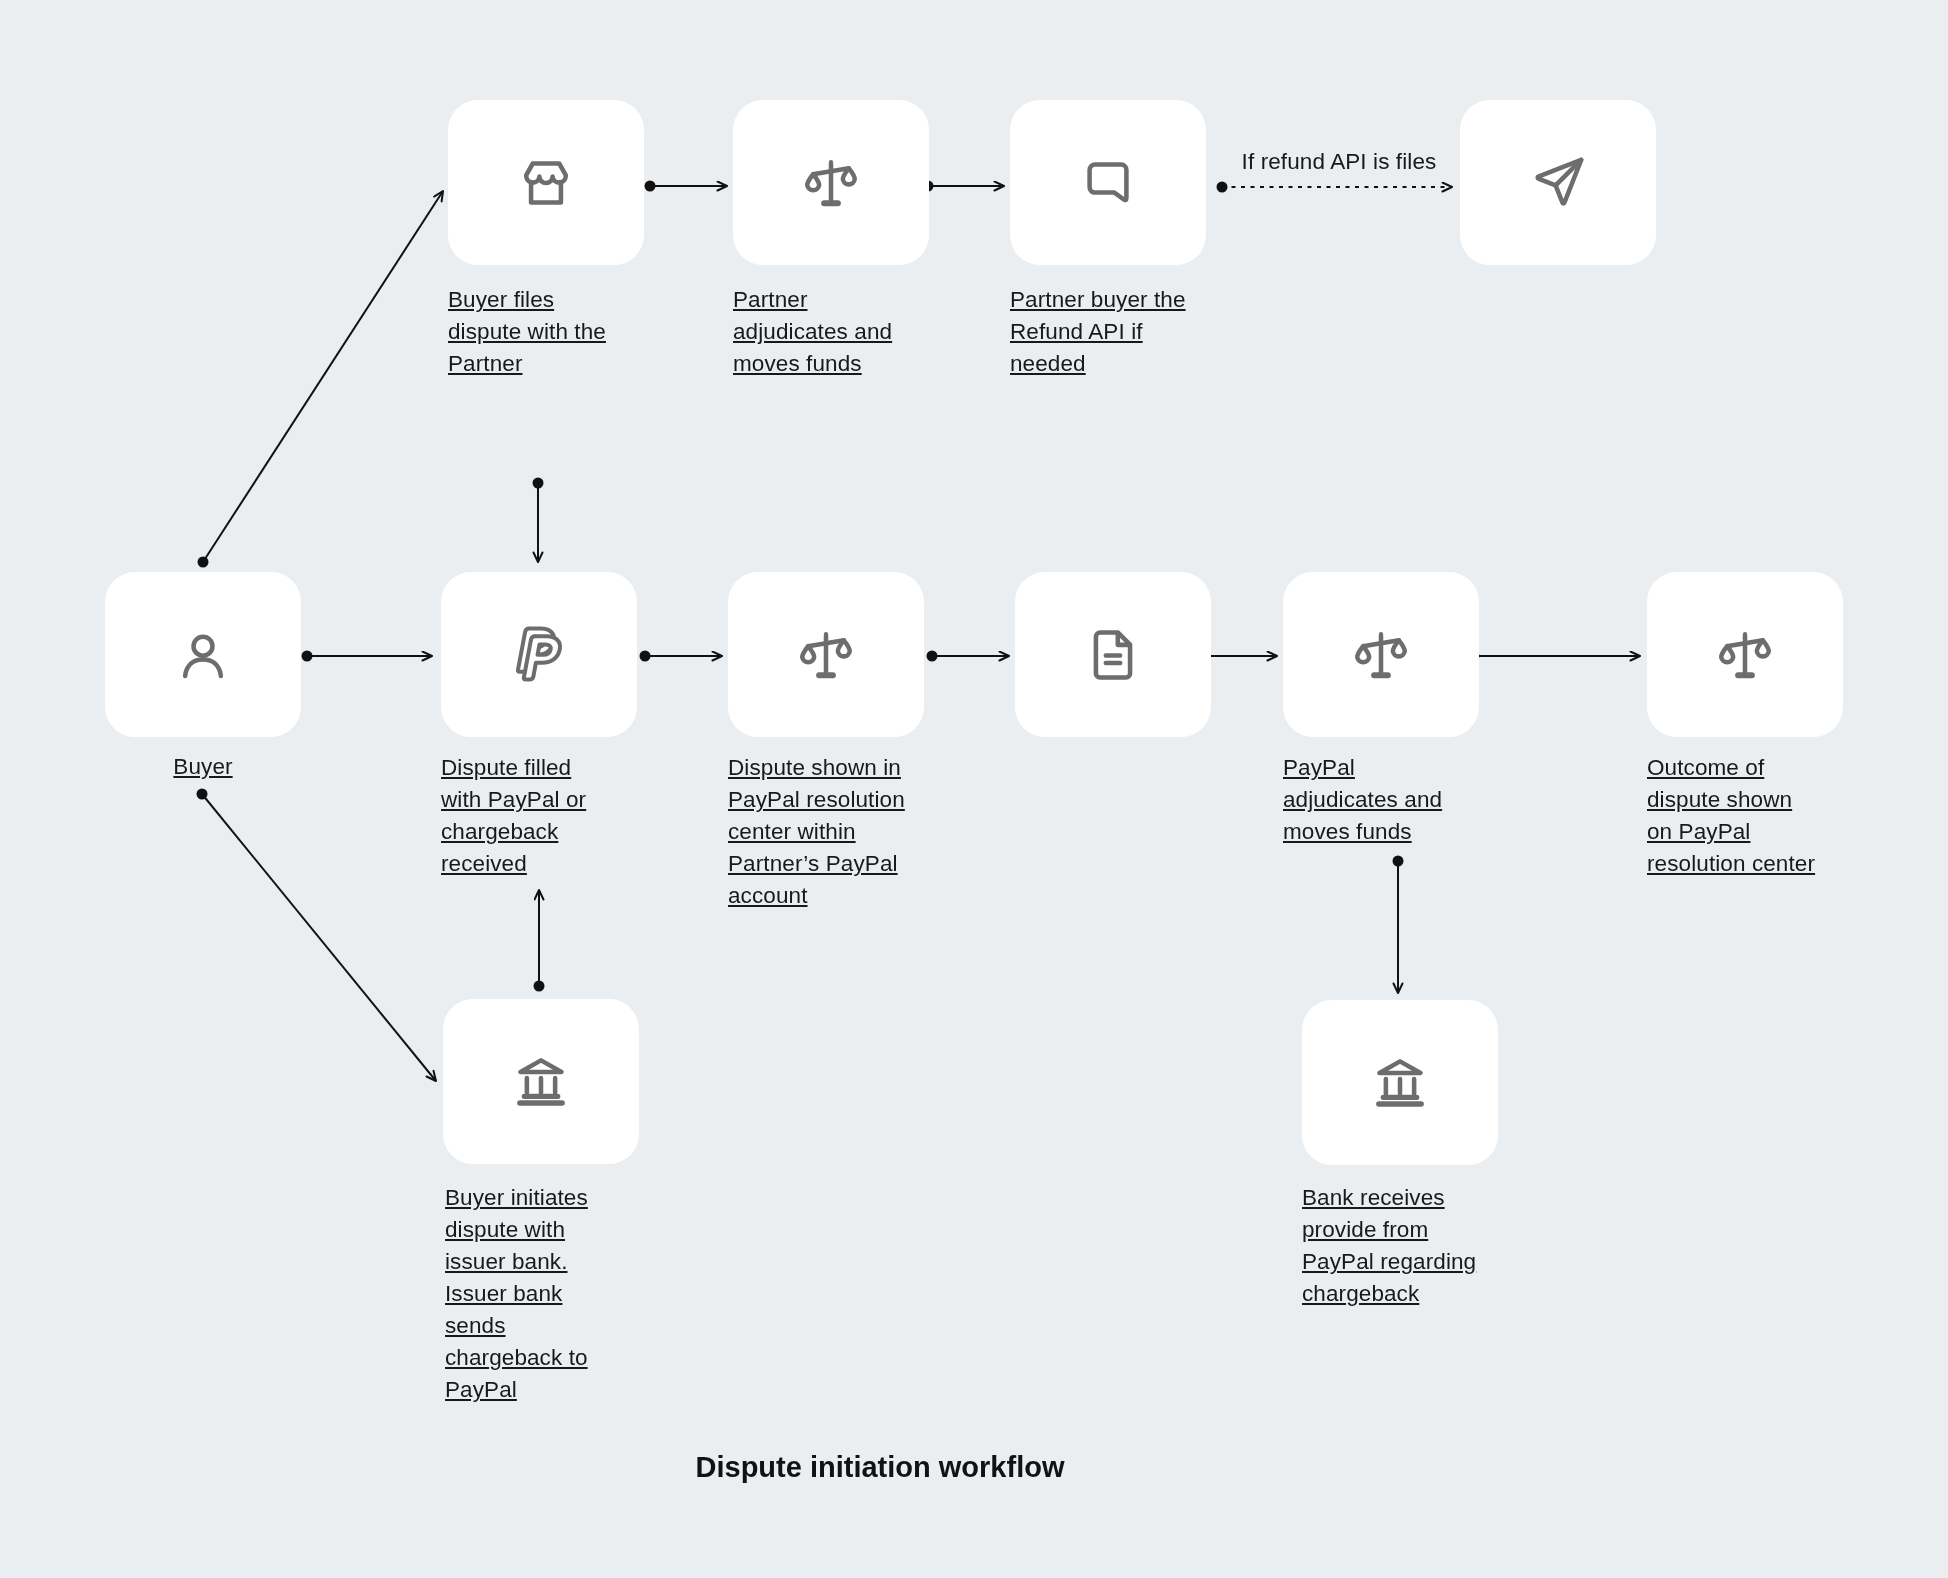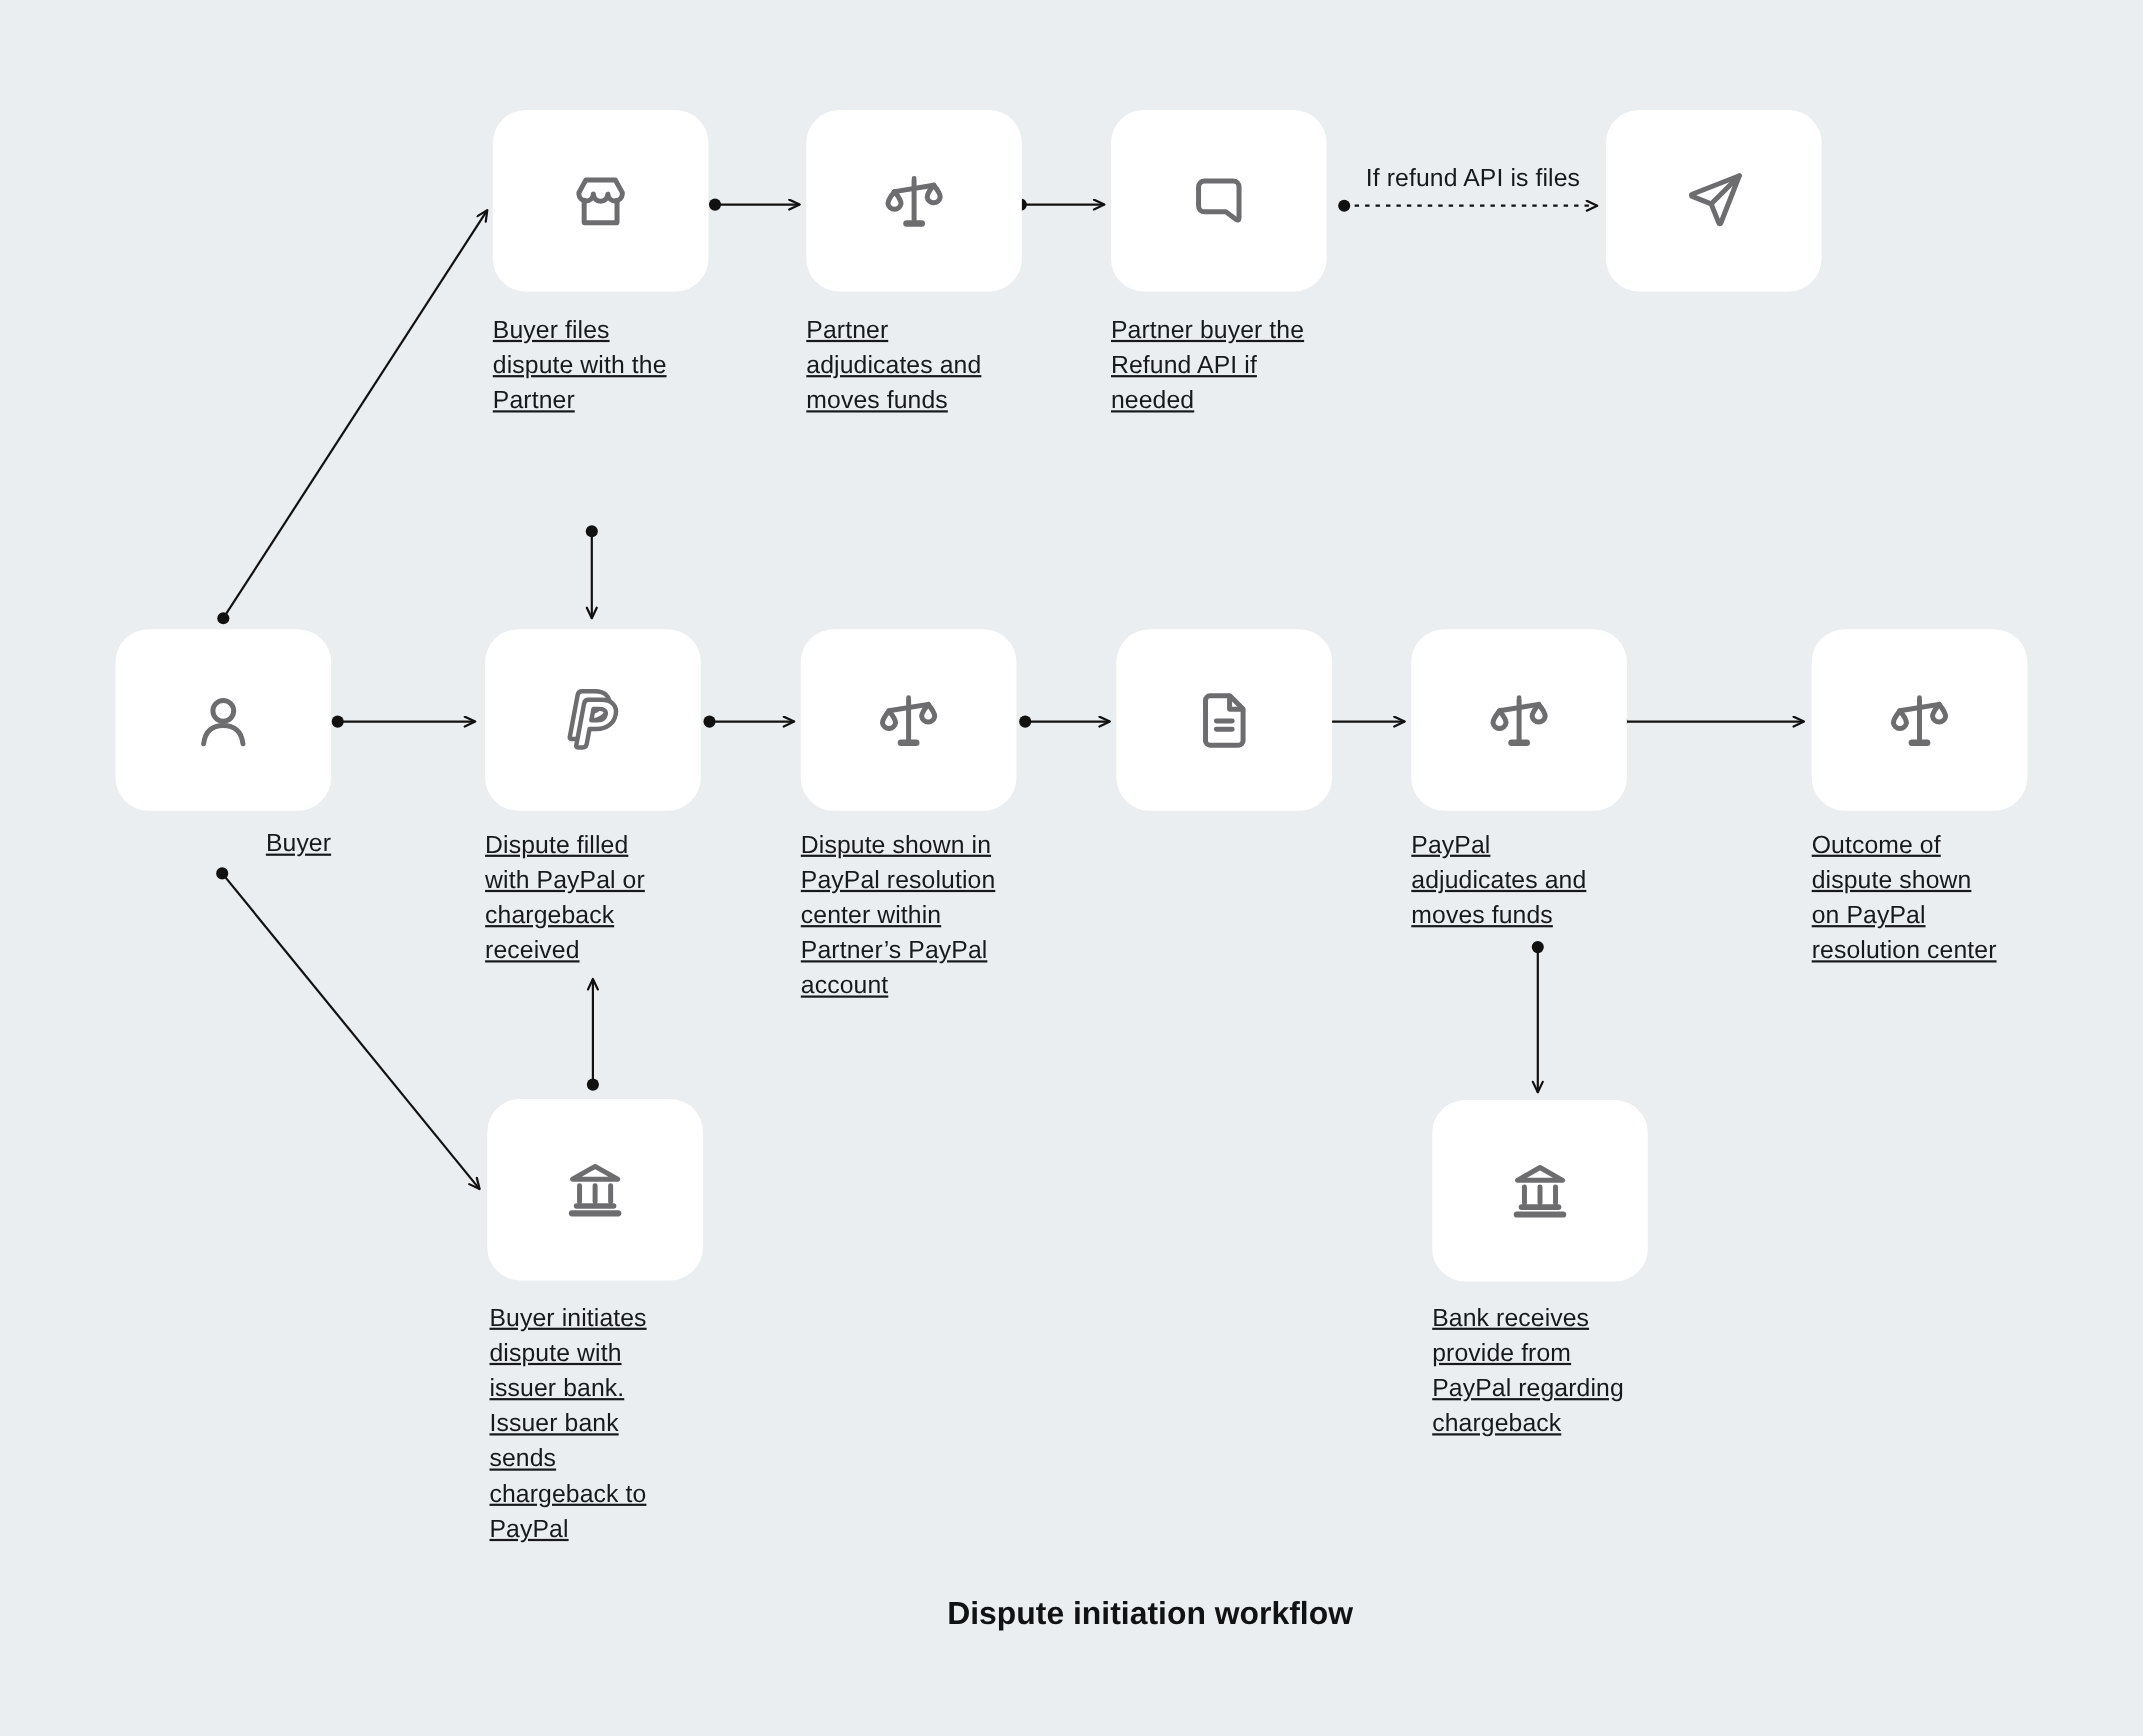--- a/index.html
+++ b/index.html
@@ -9,28 +9,28 @@
   }
   .node{
     position:absolute;width:196px;height:165px;background:#ffffff;border-radius:30px;
     display:flex;align-items:center;justify-content:center;
   }
   .node svg{width:64px;height:64px;display:block;}
   .label{
     position:absolute;font-size:22.5px;line-height:32px;white-space:pre-line;
     letter-spacing:0.1px;color:#17191c;text-decoration:underline;
   }
-  .label.centered{text-align:right;}
+  .label.centered{text-align:center;}
   .annotation{
     position:absolute;font-size:22.5px;line-height:32px;white-space:pre-line;
     letter-spacing:0.1px;color:#17191c;
   }
   .annotation.centered{text-align:center;}
   .diagram-title{
-    position:absolute;font-size:29px;font-weight:bold;text-align:right;color:#101214;
+    position:absolute;font-size:29px;font-weight:bold;text-align:center;color:#101214;
   }
   .arrows{position:absolute;left:0;top:0;pointer-events:none;}
 </style>
 </head>
 <body>
 
 <div class="stage">
 
   <svg class="arrows" width="1948" height="1578" viewBox="0 0 1948 1578">
     <defs>

